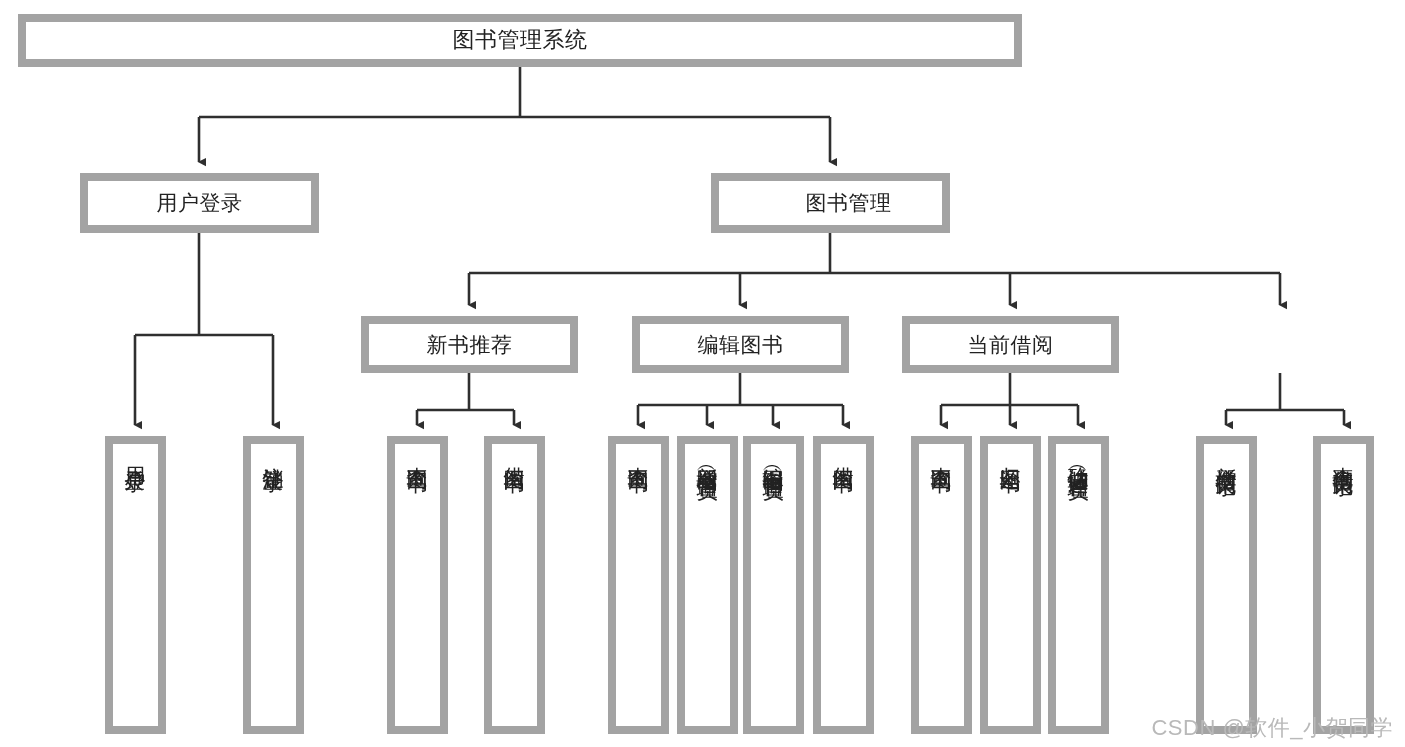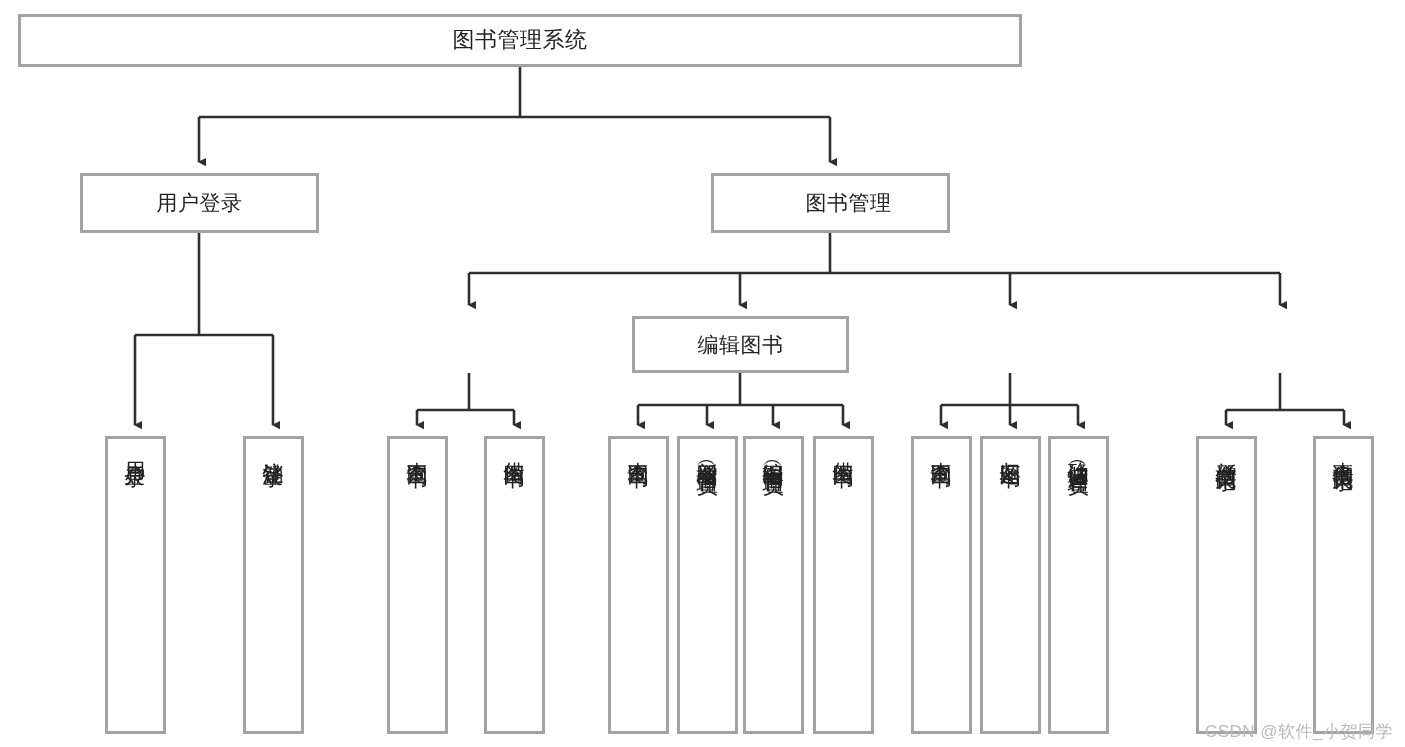--- a/index.html
+++ b/index.html
@@ -16,21 +16,21 @@
   }
   #diagram-root {
     position: relative;
     width: 1405px;
     height: 747px;
     background: #ffffff;
   }
   .node {
     position: absolute;
     box-sizing: border-box;
-    border: 3px solid #a3a3a3;
+    border: 8px solid #a3a3a3;
     background: #ffffff;
     display: flex;
     align-items: center;
     justify-content: center;
     color: #222222;
   }
   .node-label {
     display: block;
     text-align: center;
     line-height: 1.12;
@@ -64,21 +64,21 @@
     left: 0;
     top: 0;
     width: 1405px;
     height: 747px;
     pointer-events: none;
   }
   .watermark {
     position: absolute;
     right: 12px;
     bottom: 4px;
-    font-size: 17px;
+    font-size: 22px;
     color: #b9b9b9;
     white-space: nowrap;
     letter-spacing: 0.5px;
   }
 </style>
 </head>
 <body>
 
 <div id="diagram-root">
 
@@ -136,23 +136,29 @@
     <span class="node-label">图书管理系统</span>
   </div>
 
   <div class="node horiz" style="left:80px; top:173px; width:239px; height:60px;">
     <span class="node-label">用户登录</span>
   </div>
   <div class="node horiz" style="left:711px; top:173px; width:239px; height:60px;padding-left:36px;">
     <span class="node-label">图书管理</span>
   </div>
 
+  <div class="node horiz" style="left:361px; top:316px; width:217px; height:57px;">
+    <span class="node-label">新书推荐</span>
+  </div>
   <div class="node horiz" style="left:632px; top:316px; width:217px; height:57px;">
     <span class="node-label">编辑图书</span>
   </div>
+  <div class="node horiz" style="left:902px; top:316px; width:217px; height:57px;">
+    <span class="node-label">当前借阅</span>
+  </div>
 
   <div class="node vert" style="left:105px; top:436px; width:61px; height:298px;">
     <span class="node-label">用户登录</span>
   </div>
   <div class="node vert" style="left:243px; top:436px; width:61px; height:298px;">
     <span class="node-label">注销登录</span>
   </div>
 
   <div class="node vert" style="left:387px; top:436px; width:61px; height:298px;">
     <span class="node-label">查询图书</span>

